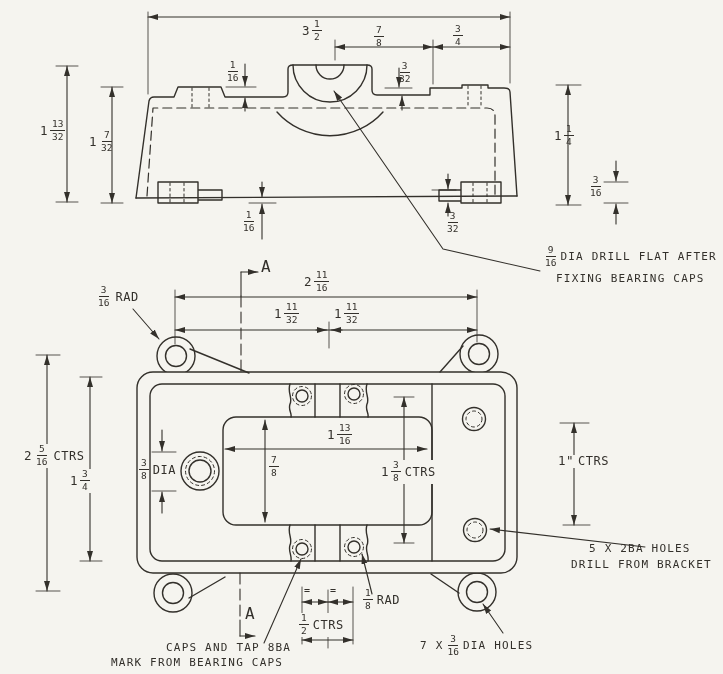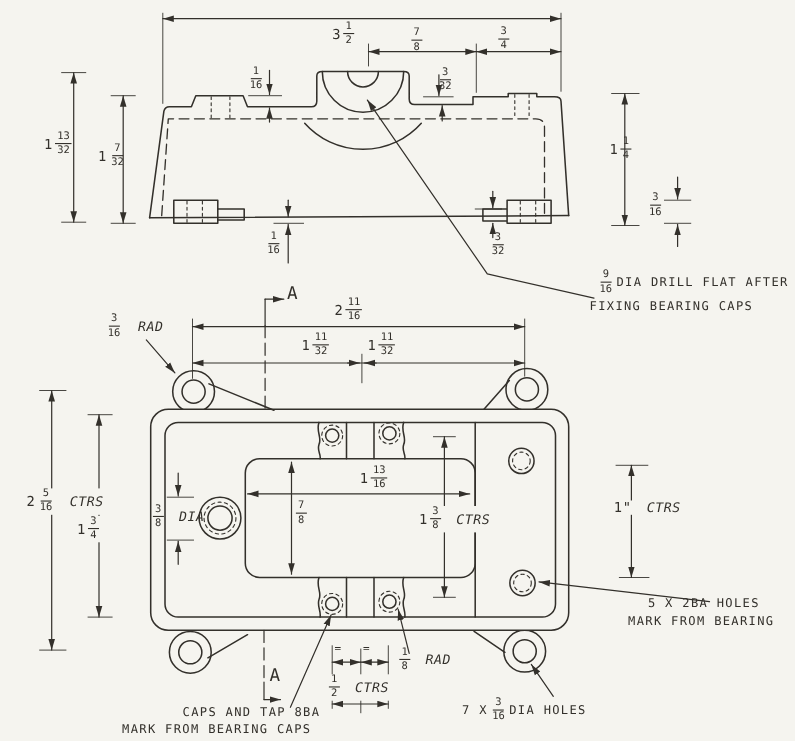--- a/index.html
+++ b/index.html
@@ -17,21 +17,21 @@
   .as{marker-start:url(#ar);}
   .ae{marker-end:url(#ar);}
   .lbl{position:absolute;display:flex;align-items:center;gap:2px;font-size:12px;
        letter-spacing:.5px;white-space:nowrap;line-height:1;}
   .note{font-size:11px;letter-spacing:1.2px;}
   .whole{font-size:12.5px;}
   .frac{display:inline-flex;flex-direction:column;align-items:center;font-size:9.5px;
         line-height:1.1;letter-spacing:0;}
   .frac .fn{padding:0 2px 1px;border-bottom:1.1px solid #33302b;}
   .frac .fd{padding:1px 2px 0;}
-  .suffix{margin-left:12px;font-style:italic;}
+  .suffix{margin-left:2px;}
   .bg{background:#f5f4ef;padding:0 2px;}
   .seca{font-size:16px;letter-spacing:0;}
   .eq{font-size:10px;}
 </style>
 </head>
 <body>
 
 <div class="sheet">
 
 <svg width="723" height="674" viewBox="0 0 723 674">
@@ -236,21 +236,21 @@
       </span>
 </div>
 
 <div class="lbl note" style="left:543px;top:245px">
   <span class="frac">
         <span class="fn">9</span>
         <span class="fd">16</span>
       </span>
   <span>DIA DRILL FLAT AFTER</span>
 </div>
-<div class="lbl note" style="left:536px;top:273px">
+<div class="lbl note" style="left:556px;top:273px">
   <span>FIXING BEARING CAPS</span>
 </div>
 
 <div class="lbl seca" style="left:261px;top:259px">
   <span>A</span>
 </div>
 <div class="lbl seca" style="left:245px;top:606px">
   <span>A</span>
 </div>
 
@@ -367,21 +367,21 @@
   <span>CAPS AND TAP  8BA</span>
 </div>
 <div class="lbl note" style="left:111px;top:657px">
   <span>MARK FROM BEARING CAPS</span>
 </div>
 
 <div class="lbl note" style="left:589px;top:543px">
   <span>5 X  2BA HOLES</span>
 </div>
 <div class="lbl note" style="left:571px;top:559px">
-  <span>MARK FROM BEARING</span>
+  <span>DRILL FROM BRACKET</span>
 </div>
 
 <div class="lbl note" style="left:420px;top:634px">
   <span>7 X</span>
   <span class="frac">
         <span class="fn">3</span>
         <span class="fd">16</span>
       </span>
   <span>DIA HOLES</span>
 </div>

